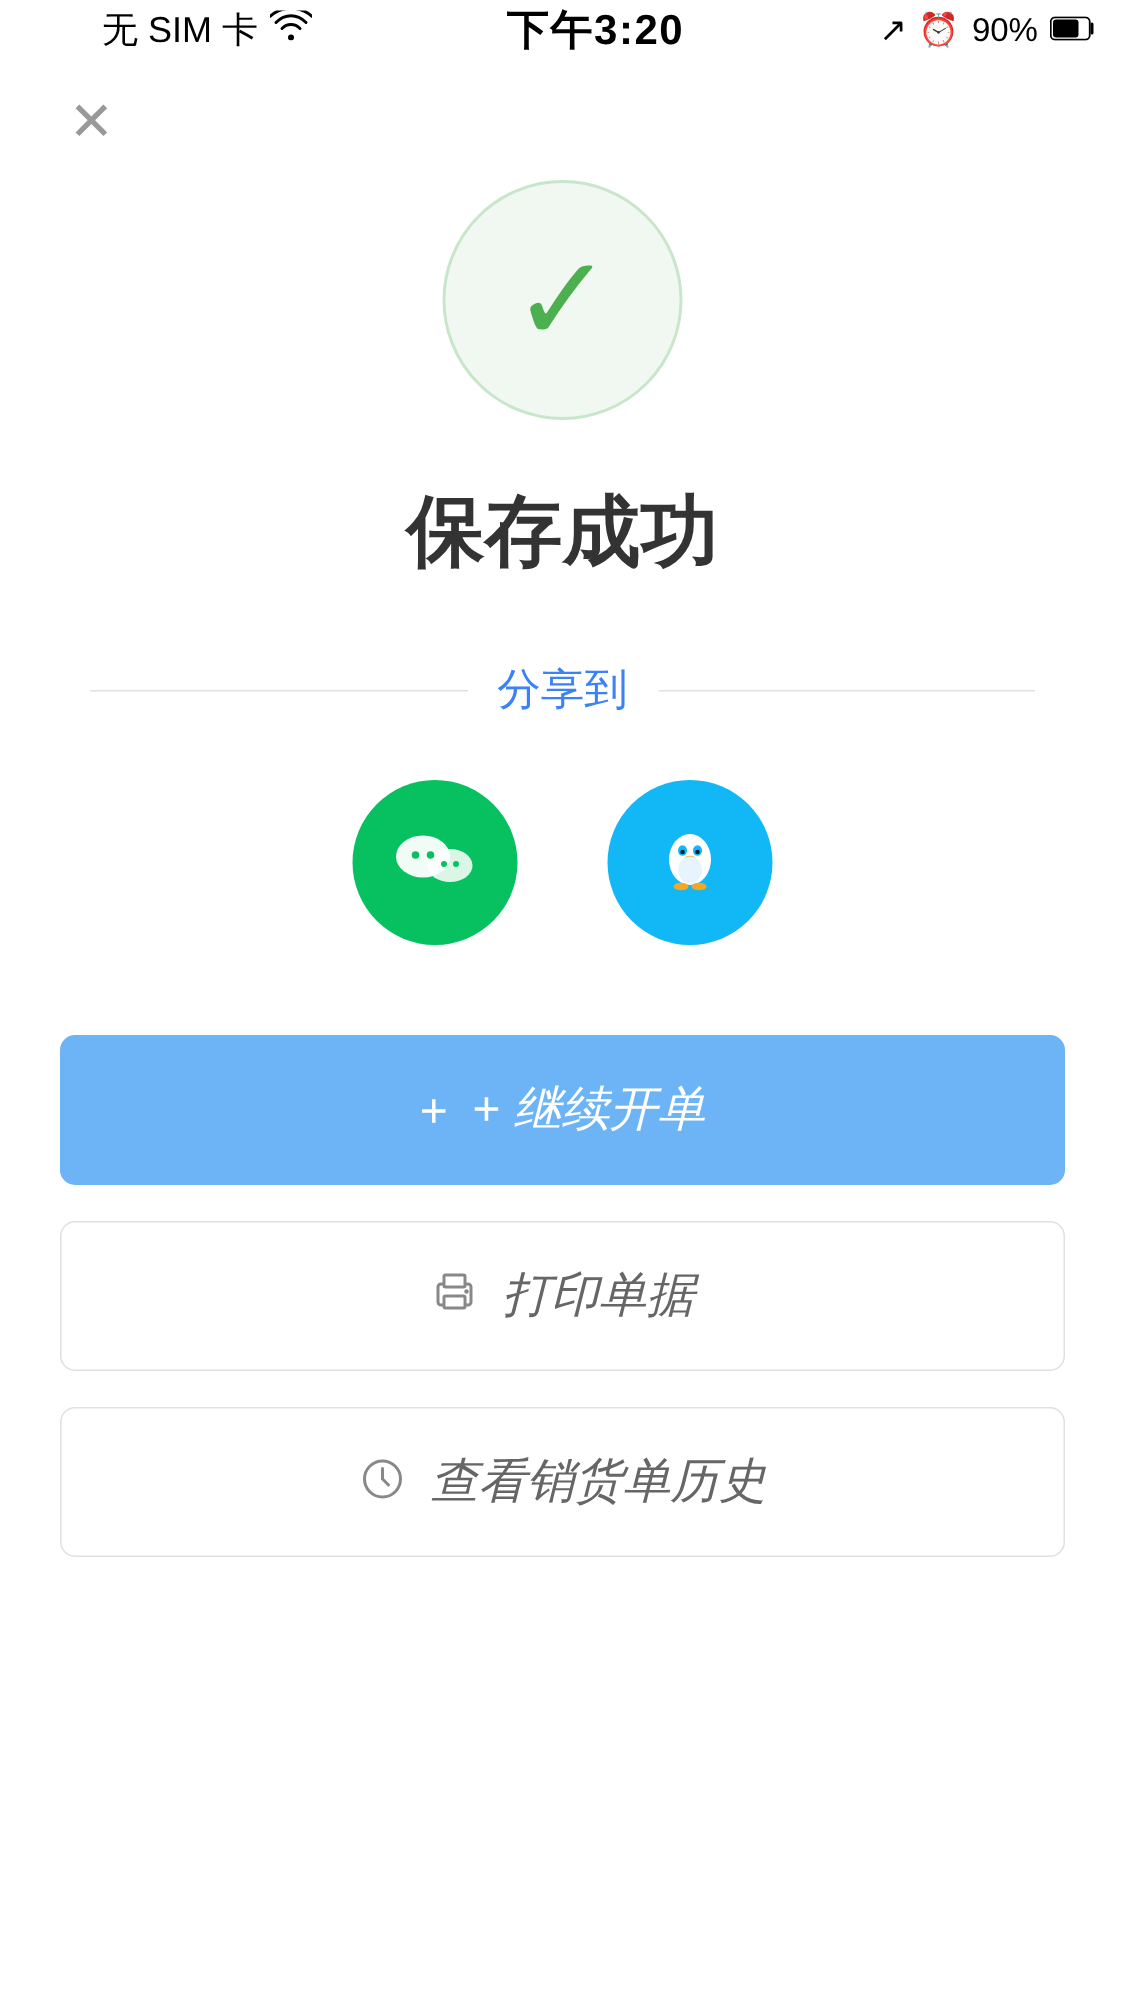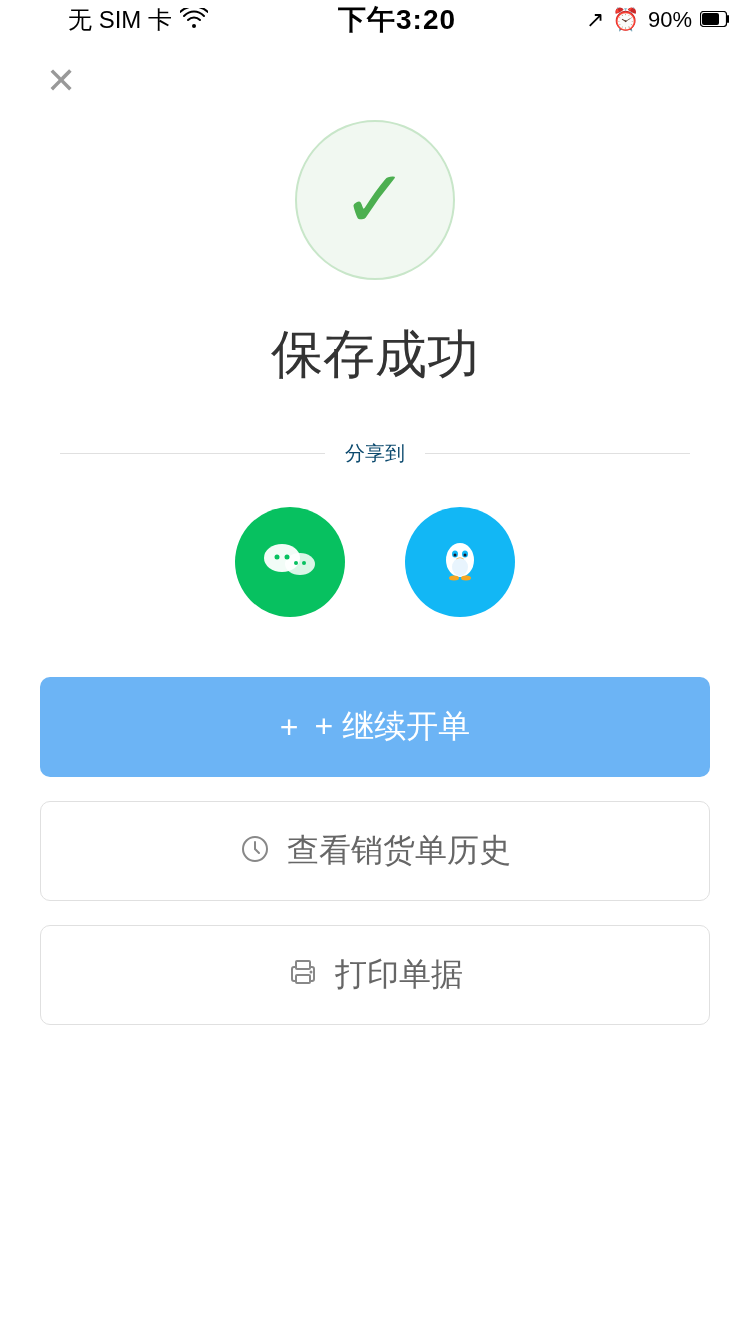--- a/index.html
+++ b/index.html
@@ -98,43 +98,43 @@
 
     .checkmark {
       font-size: 80px;
       color: #4caf50;
       line-height: 1;
     }
 
     
     .success-title {
       font-size: 52px;
-      font-weight: 400;
+      font-weight: 700;
       color: #333;
       margin-bottom: 50px;
     }
 
     
     .share-divider {
       width: 100%;
       display: flex;
       align-items: center;
       padding: 0 60px;
       margin-bottom: 40px;
     }
 
     .divider-line {
       flex: 1;
       height: 1px;
       background: #e0e0e0;
     }
 
     .share-label {
-      font-size: 20px;
-      color: #0c4a6e;
+      font-size: 29px;
+      color: #3b82f6;
       padding: 0 20px;
       font-family: Liberation Serif, serif;
     }
 
     
     .share-icons {
       display: flex;
       gap: 60px;
       margin-bottom: 60px;
     }
@@ -198,20 +198,21 @@
       border: 1px solid #e0e0e0;
     }
 
     .btn-icon {
       font-size: 32px;
       line-height: 1;
     }
 
     .btn-text {
       font-size: 32px;
+      font-style: italic;
     }
   </style>
 </head>
 <body>
 
 <div class="status-bar">
   <div class="status-left">
     <span>无 SIM 卡</span>
     <span>
       <svg width="28" height="20" viewBox="0 0 28 20" fill="none">
@@ -295,34 +296,34 @@
   <div class="actions-container">
 
     <button class="action-btn btn-primary">
       <span class="btn-icon">+</span>
       <span class="btn-text">+ 继续开单</span>
     </button>
 
     <button class="action-btn btn-secondary">
       <span class="btn-icon">
         <svg width="32" height="32" viewBox="0 0 32 32" fill="none">
-          <circle cx="16" cy="16" r="12" stroke="#888" stroke-width="2"></circle>
-          <path d="M16 9v7l4 4" stroke="#888" stroke-width="2" stroke-linecap="round"></path>
-        </svg>
-      </span>
-      <span class="btn-text">查看销货单历史</span>
-    </button>
-
-    <button class="action-btn btn-secondary">
-      <span class="btn-icon">
-        <svg width="32" height="32" viewBox="0 0 32 32" fill="none">
           <rect x="5" y="10" width="22" height="14" rx="2" stroke="#888" stroke-width="2"></rect>
           <rect x="9" y="4" width="14" height="8" rx="1" fill="#fff" stroke="#888" stroke-width="2"></rect>
           <rect x="9" y="18" width="14" height="8" rx="1" fill="#fff" stroke="#888" stroke-width="2"></rect>
           <circle cx="24" cy="15" r="1.5" fill="#888"></circle>
         </svg>
       </span>
       <span class="btn-text">打印单据</span>
     </button>
 
+    <button class="action-btn btn-secondary">
+      <span class="btn-icon">
+        <svg width="32" height="32" viewBox="0 0 32 32" fill="none">
+          <circle cx="16" cy="16" r="12" stroke="#888" stroke-width="2"></circle>
+          <path d="M16 9v7l4 4" stroke="#888" stroke-width="2" stroke-linecap="round"></path>
+        </svg>
+      </span>
+      <span class="btn-text">查看销货单历史</span>
+    </button>
+
   </div>
 
 </div>
 
 </body></html>

